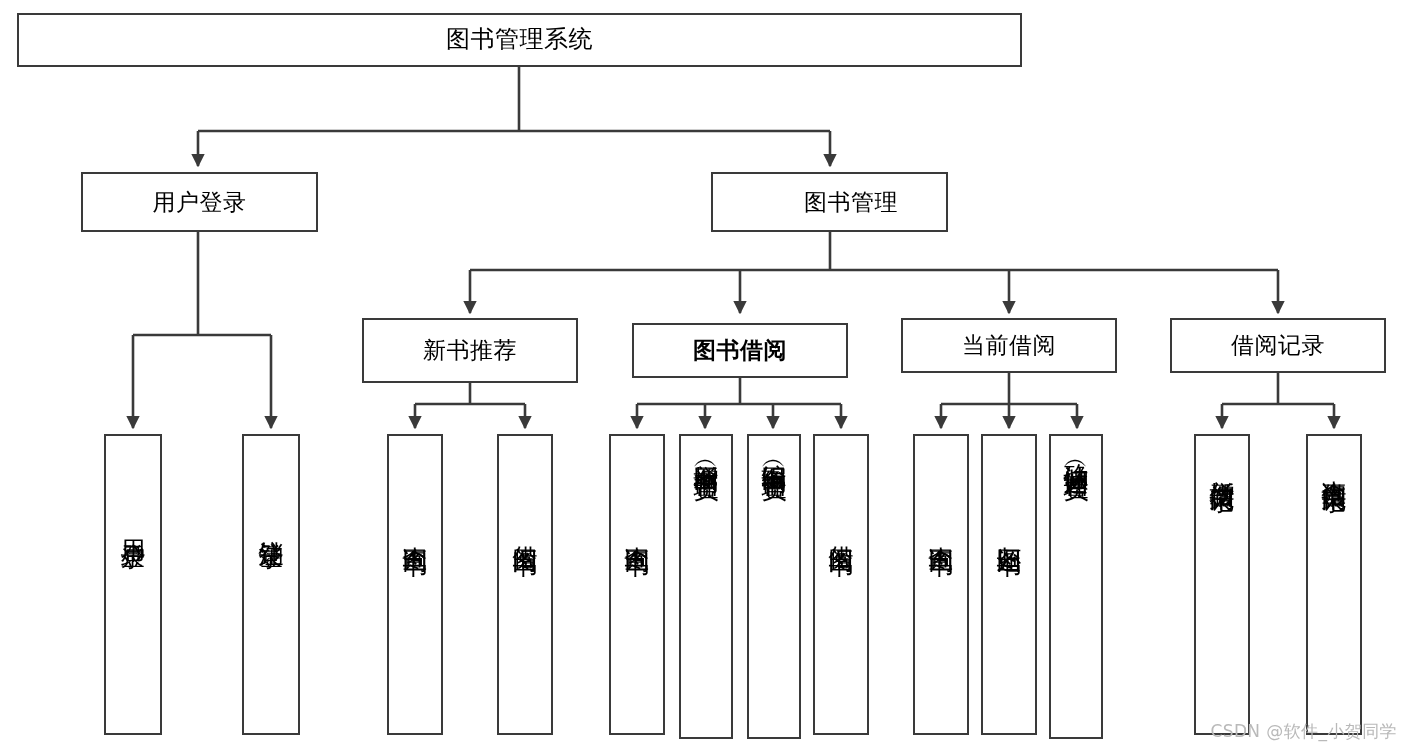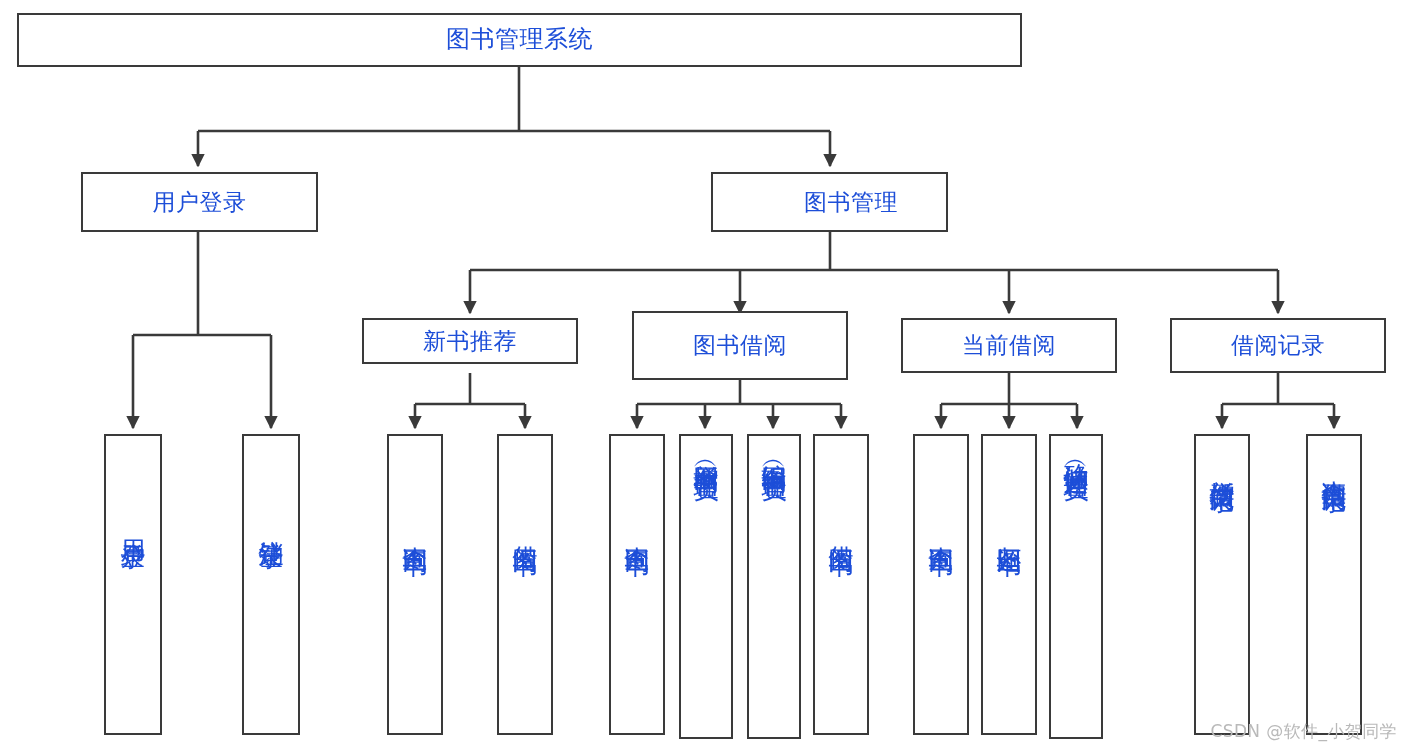--- a/index.html
+++ b/index.html
@@ -33,21 +33,21 @@
     display: flex;
     align-items: center;
     justify-content: center;
     color: #2b2b2b;
     z-index: 2;
   }
   .node-label {
     display: block;
     text-align: center;
     line-height: 1.06;
-    color: #1d4ed8;
+    color: #000000;
     white-space: pre;
   }
   .node.horiz .node-label {
     font-size: 23px;
     letter-spacing: 0.5px;
   }
   .node.root .node-label {
     font-size: 24px;
   }
   .node.vert {
@@ -145,24 +145,24 @@
     <span class="node-label">图书管理系统</span>
   </div>
 
   <div class="node horiz" style="left:81px; top:172px; width:237px; height:60px;">
     <span class="node-label">用户登录</span>
   </div>
   <div class="node horiz" style="left:711px; top:172px; width:237px; height:60px;padding-left:43px;">
     <span class="node-label">图书管理</span>
   </div>
 
-  <div class="node horiz" style="left:362px; top:318px; width:216px; height:46px;">
+  <div class="node horiz" style="left:362px; top:318px; width:216px; height:65px;">
     <span class="node-label">新书推荐</span>
   </div>
-  <div class="node horiz" style="left:632px; top:311px; width:216px; height:69px;">
+  <div class="node horiz" style="left:632px; top:323px; width:216px; height:55px;font-weight:bold;">
     <span class="node-label">图书借阅</span>
   </div>
   <div class="node horiz" style="left:1170px; top:318px; width:216px; height:55px;">
     <span class="node-label">借阅记录</span>
   </div>
   <div class="node horiz" style="left:901px; top:318px; width:216px; height:55px;">
     <span class="node-label">当前借阅</span>
   </div>
 
   <div class="node vert mid" style="left:104px; top:434px; width:58px; height:301px;">

